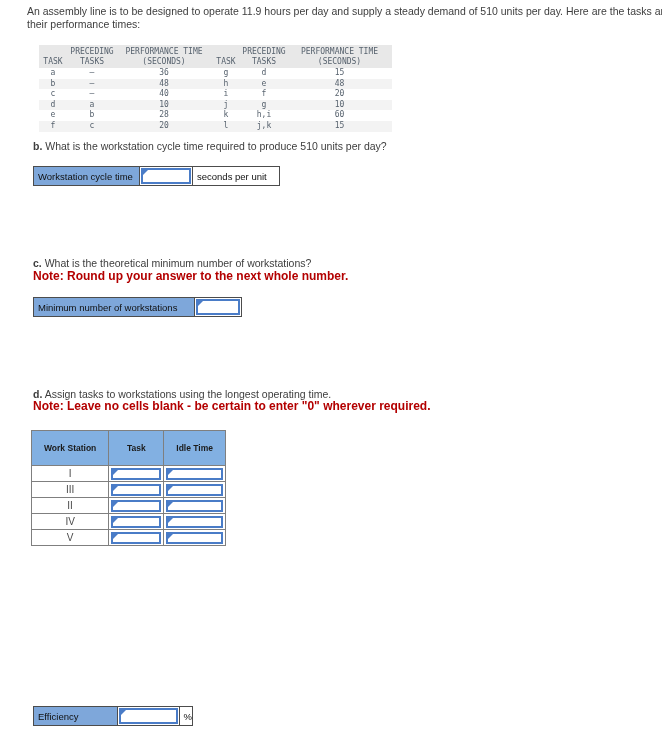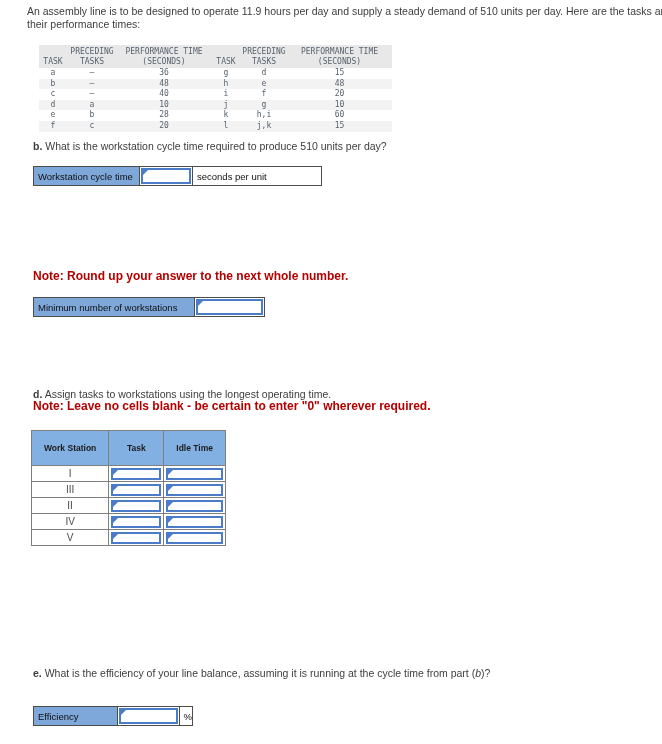--- a/index.html
+++ b/index.html
@@ -117,26 +117,26 @@
     color: #222;
   }
   .tri {
     position: absolute;
     top: 0; left: 0;
     width: 0; height: 0;
     border-top: 5px solid #4a7cc7;
     border-right: 5px solid transparent;
   }
 
-  .tbl-b { top: 166px; width: 289px; }
+  .tbl-b { top: 166px; width: 247px; }
   .tbl-b .b-label { width: 106px; }
   .tbl-b .b-input { width: 53px; }
   .tbl-b .b-unit  { flex: 1; }
 
-  .tbl-c { top: 297px; width: 232px; }
+  .tbl-c { top: 297px; width: 209px; }
   .tbl-c .c-label { width: 161px; }
   .tbl-c .c-input { flex: 1; }
 
   .tbl-e { top: 706px; width: 160px; }
   .tbl-e .e-label { width: 90px; }
   .tbl-e .e-input { width: 66px; }
   .tbl-e .e-unit  { flex: 1; }
 
   
   .ws-table {
@@ -281,20 +281,21 @@
     <div class="ans-label b-label">Workstation cycle time</div>
     <div class="ans-input-cell b-input">
       <div class="input-box">
         <span class="tri"></span>
         <span></span>
       </div>
     </div>
     <div class="ans-unit b-unit">seconds per unit</div>
   </div>
 
+  <p class="qline" style="top:257px"><b>c.</b><span> What is the theoretical minimum number of workstations?</span></p>
   <p class="note" style="top:270px">Note: Round up your answer to the next whole number.</p>
 
   <div class="ans-table tbl-c">
     <div class="ans-label c-label">Minimum number of workstations</div>
     <div class="ans-input-cell c-input last">
       <div class="input-box">
         <span class="tri"></span>
         <span></span>
       </div>
     </div>
@@ -358,21 +359,20 @@
         <td class="ws-input-td">
             <div class="ws-input"><span class="tri"></span><span></span></div>
           </td>
         <td class="ws-input-td">
             <div class="ws-input"><span class="tri"></span><span></span></div>
           </td>
       </tr>
     </tbody>
   </table>
 
-  <p class="qline" style="top:667px"><b>e.</b><span> What is the efficiency of your line balance, assuming it is running at the cycle time from part (</span><i>b</i><span>)?</span></p>
 
   <div class="ans-table tbl-e">
     <div class="ans-label e-label">Efficiency</div>
     <div class="ans-input-cell e-input">
       <div class="input-box">
         <span class="tri"></span>
         <span></span>
       </div>
     </div>
     <div class="ans-unit e-unit">%</div>

